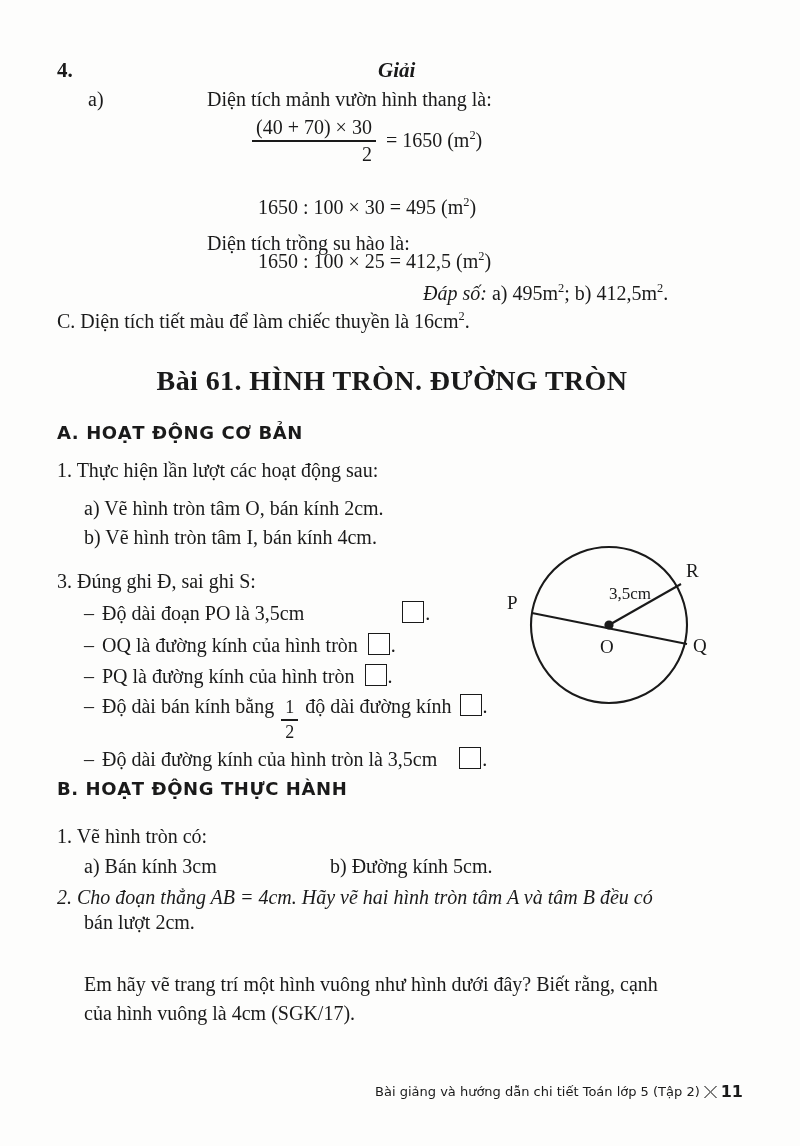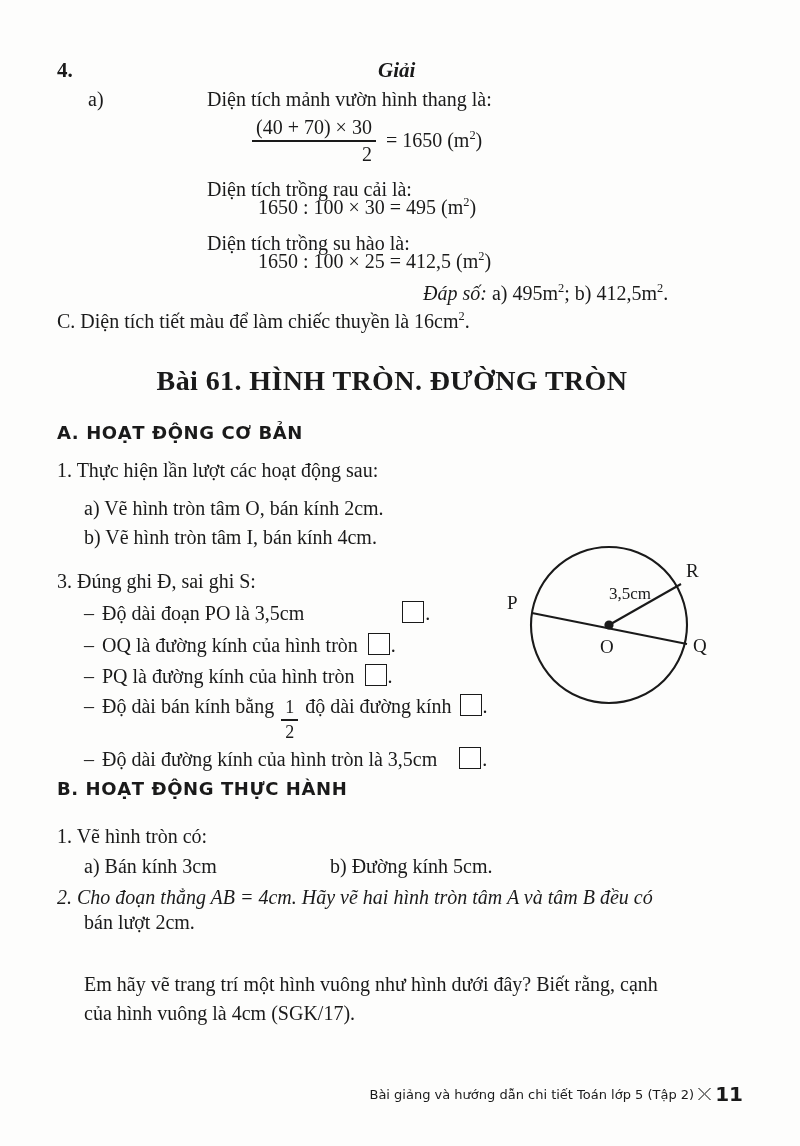--- a/index.html
+++ b/index.html
@@ -144,21 +144,21 @@
     font-size: 13px; display: flex; align-items: center; gap: 4px;
     white-space: nowrap;
   }
   .footer .orn {
     display: inline-block; width: 13px; height: 12px;
     background:
       linear-gradient(135deg, transparent 45%, #555 45%, #555 55%, transparent 55%),
       linear-gradient(45deg, transparent 45%, #555 45%, #555 55%, transparent 55%);
     opacity: .75;
   }
-  .footer .pageno { font-size: 20px; font-weight: bold; }
+  .footer .pageno { font-size: 16px; font-weight: bold; }
 </style>
 </head>
 <body>
 
 <div id="page">
 
   <div class="t num-head">4.</div>
   <div class="t giai">Giải</div>
   <div class="t alabel">a)</div>
 
@@ -166,21 +166,20 @@
 
   <div class="fractionwrap">
     <span class="frac">
       <span class="numer">(40 + 70) × 30</span>
       <span class="bar"></span>
       <span class="denom">2</span>
     </span>
     <span><span>= 1650 (m</span><sup>2</sup><span>)</span></span>
   </div>
 
-  <div class="t line-b">Diện tích trồng rau cải là:</div>
   <div class="t calc-1"><span>1650 : 100 × 30 = 495 (m</span><sup>2</sup><span>)</span></div>
 
   <div class="t line-c">Diện tích trồng su hào là:</div>
   <div class="t calc-2"><span>1650 : 100 × 25 = 412,5 (m</span><sup>2</sup><span>)</span></div>
 
   <div class="t dapso"><span class="ital">Đáp số:</span><span> a) 495m</span><sup>2</sup><span>; b) 412,5m</span><sup>2</sup><span>.</span></div>
 
   <div class="t line-C"><span>C. Diện tích tiết màu để làm chiếc thuyền là 16cm</span><sup>2</sup><span>.</span></div>
 
   <div class="lesson-title">Bài 61. HÌNH TRÒN. ĐƯỜNG TRÒN</div>

